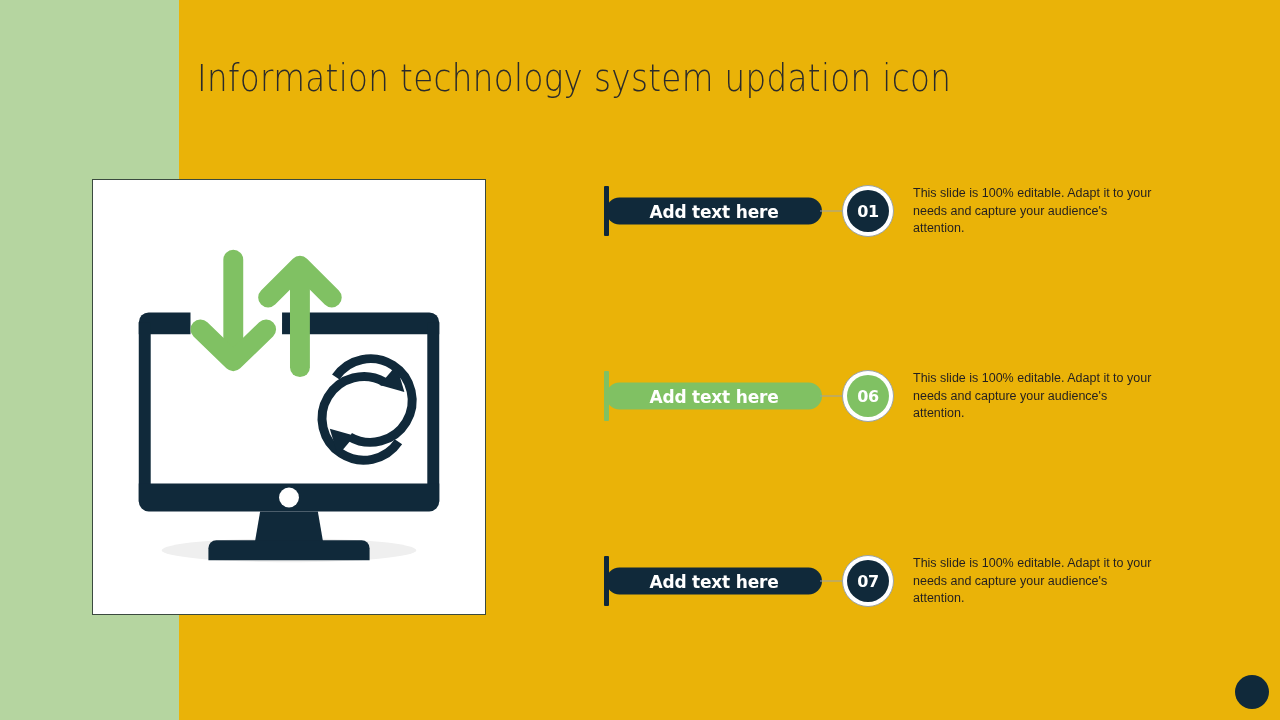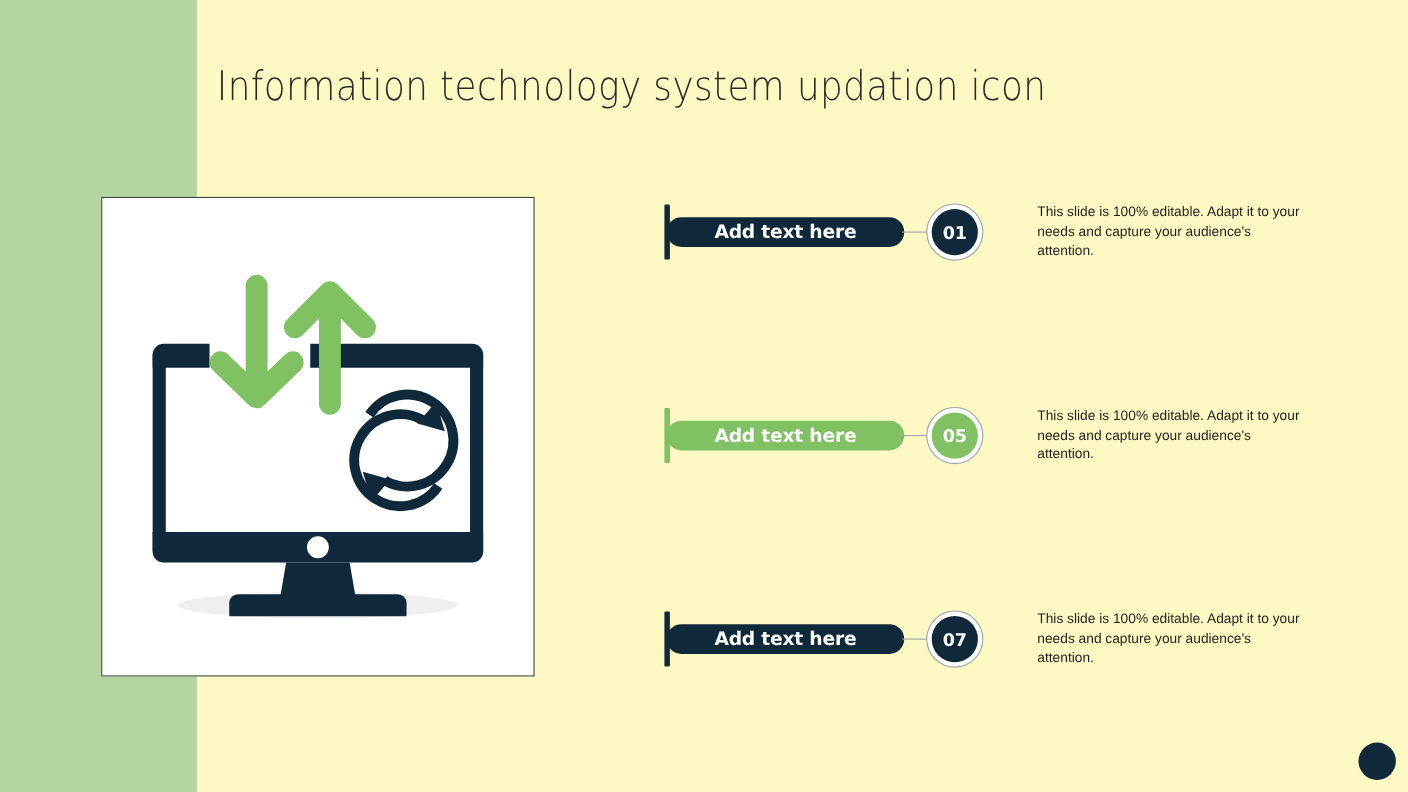--- a/index.html
+++ b/index.html
@@ -5,21 +5,21 @@
   * { box-sizing: border-box; margin: 0; padding: 0; }
   html, body {
     width: 1280px; height: 720px;
     background: #ffffff;
     font-family: "Liberation Sans", sans-serif;
     overflow: hidden;
   }
   .slide {
     position: relative;
     width: 1280px; height: 720px;
-    background: #fef9c3;
+    background: #eab308;
   }
 
   
   .side-band {
     position: absolute;
     left: 0; top: 0;
     width: 179px; height: 720px;
     background: #b5d5a0;
   }
 
@@ -138,21 +138,21 @@
   .badge-num {
     font-family: "DejaVu Sans", sans-serif;
     font-size: 16px;
     font-weight: bold;
     color: #ffffff;
     letter-spacing: -.3px;
   }
 
   .row-body {
     position: absolute;
-    left: 339px; top: 50%;
+    left: 309px; top: 50%;
     transform: translateY(-50%);
     width: 240px;
     font-family: "Liberation Sans", sans-serif;
     font-size: 12.5px;
     line-height: 17.5px;
     color: #231f20;
   }
 </style>
 </head>
 <body>
@@ -223,21 +223,21 @@
     </div>
 
     <div class="row row-2">
       <span class="tab green"></span>
       <div class="pill green">
         <span class="pill-label">Add text here</span>
       </div>
       <span class="connector"></span>
       <div class="badge">
         <div class="badge-inner green">
-          <span class="badge-num">05</span>
+          <span class="badge-num">06</span>
         </div>
       </div>
       <div class="row-body">This slide is 100% editable. Adapt it to your needs and capture your audience's attention.</div>
     </div>
 
     <div class="row row-3">
       <span class="tab navy"></span>
       <div class="pill navy">
         <span class="pill-label">Add text here</span>
       </div>

